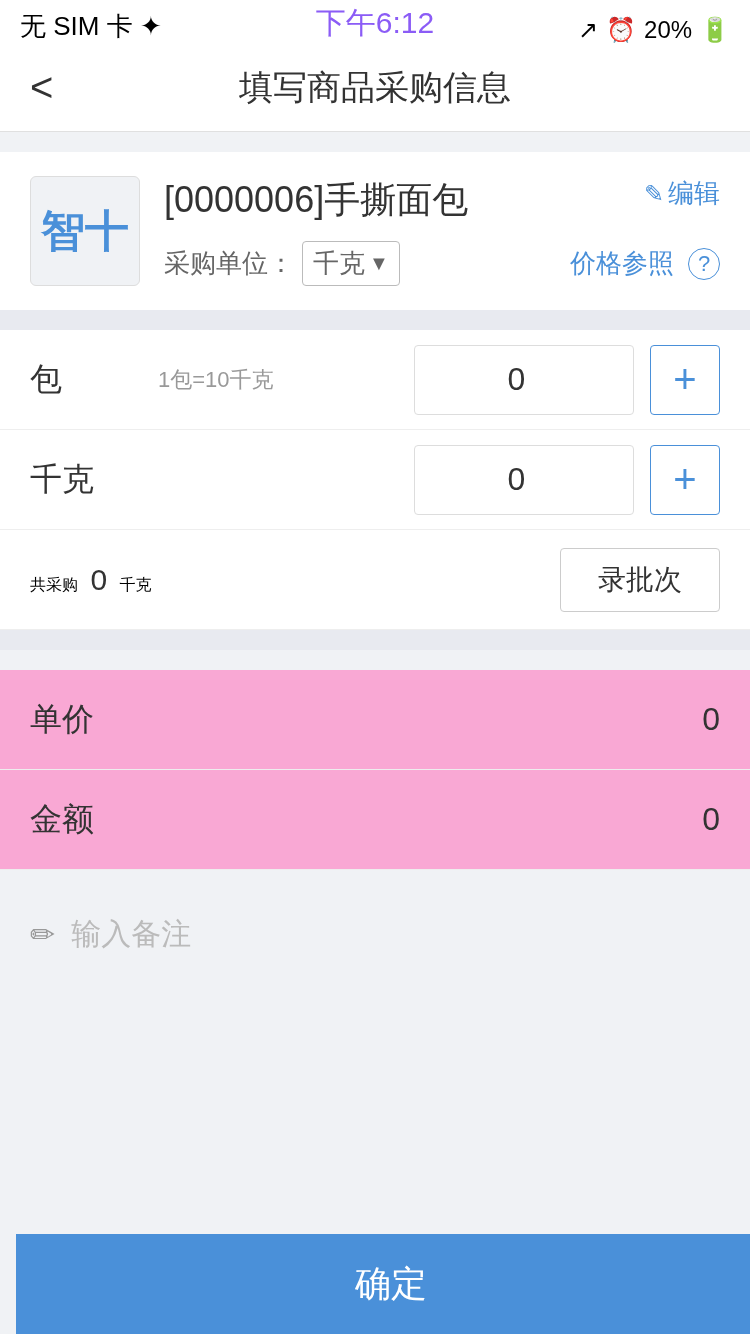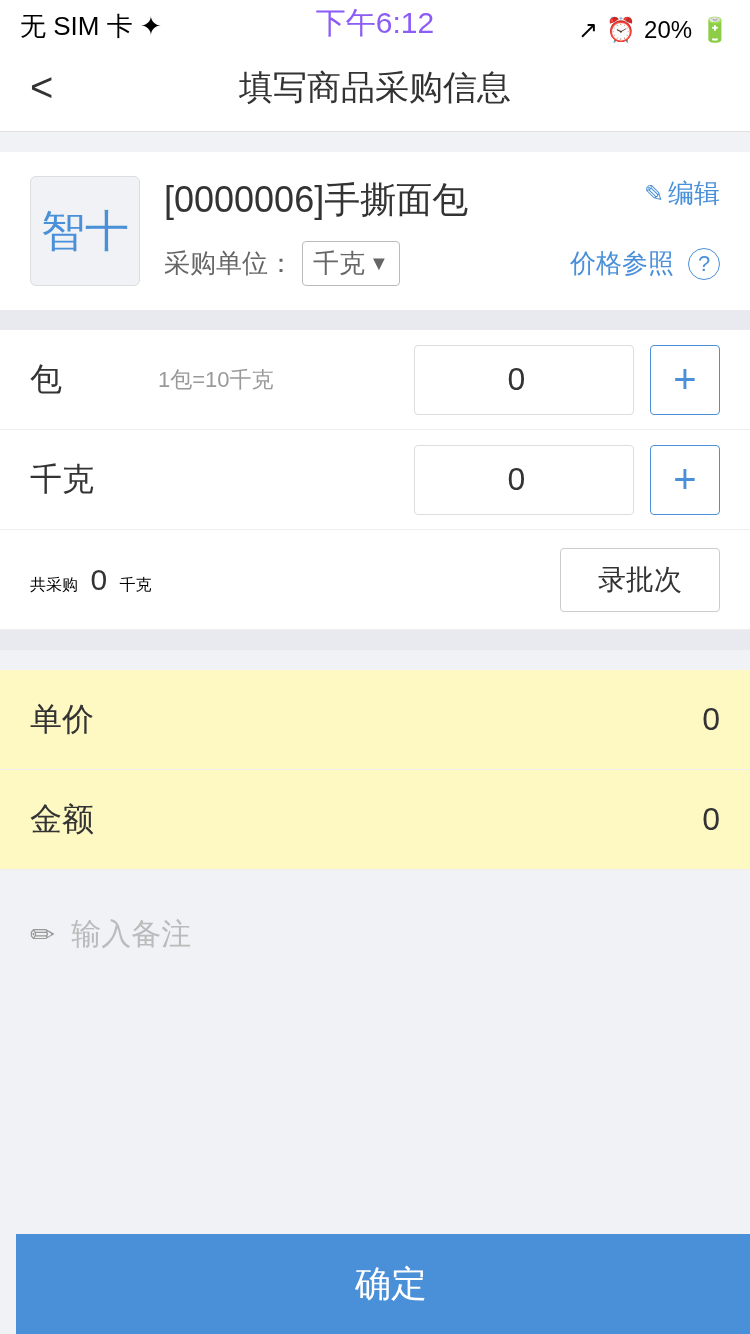--- a/index.html
+++ b/index.html
@@ -84,21 +84,21 @@
       border: 1px solid #ddd;
       border-radius: 6px;
       display: flex;
       align-items: center;
       justify-content: center;
       flex-shrink: 0;
     }
     .product-image-placeholder {
       font-size: 44px;
       color: #4a90d9;
-      font-weight: normal;
+      font-weight: bold;
     }
     .product-info {
       flex: 1;
       display: flex;
       flex-direction: column;
       gap: 16px;
     }
     .product-info-top {
       display: flex;
       justify-content: space-between;
@@ -225,21 +225,21 @@
       color: #333;
       font-size: 28px;
       display: flex;
       align-items: center;
       justify-content: center;
       cursor: pointer;
     }
 
     
     .price-section {
-      background: #fef9c3;
+      background: #f9a8d4;
       margin-top: 20px;
     }
     .price-row {
       display: flex;
       align-items: center;
       justify-content: space-between;
       padding: 0 30px;
       height: 100px;
       border-bottom: 1px solid #eee;
     }

